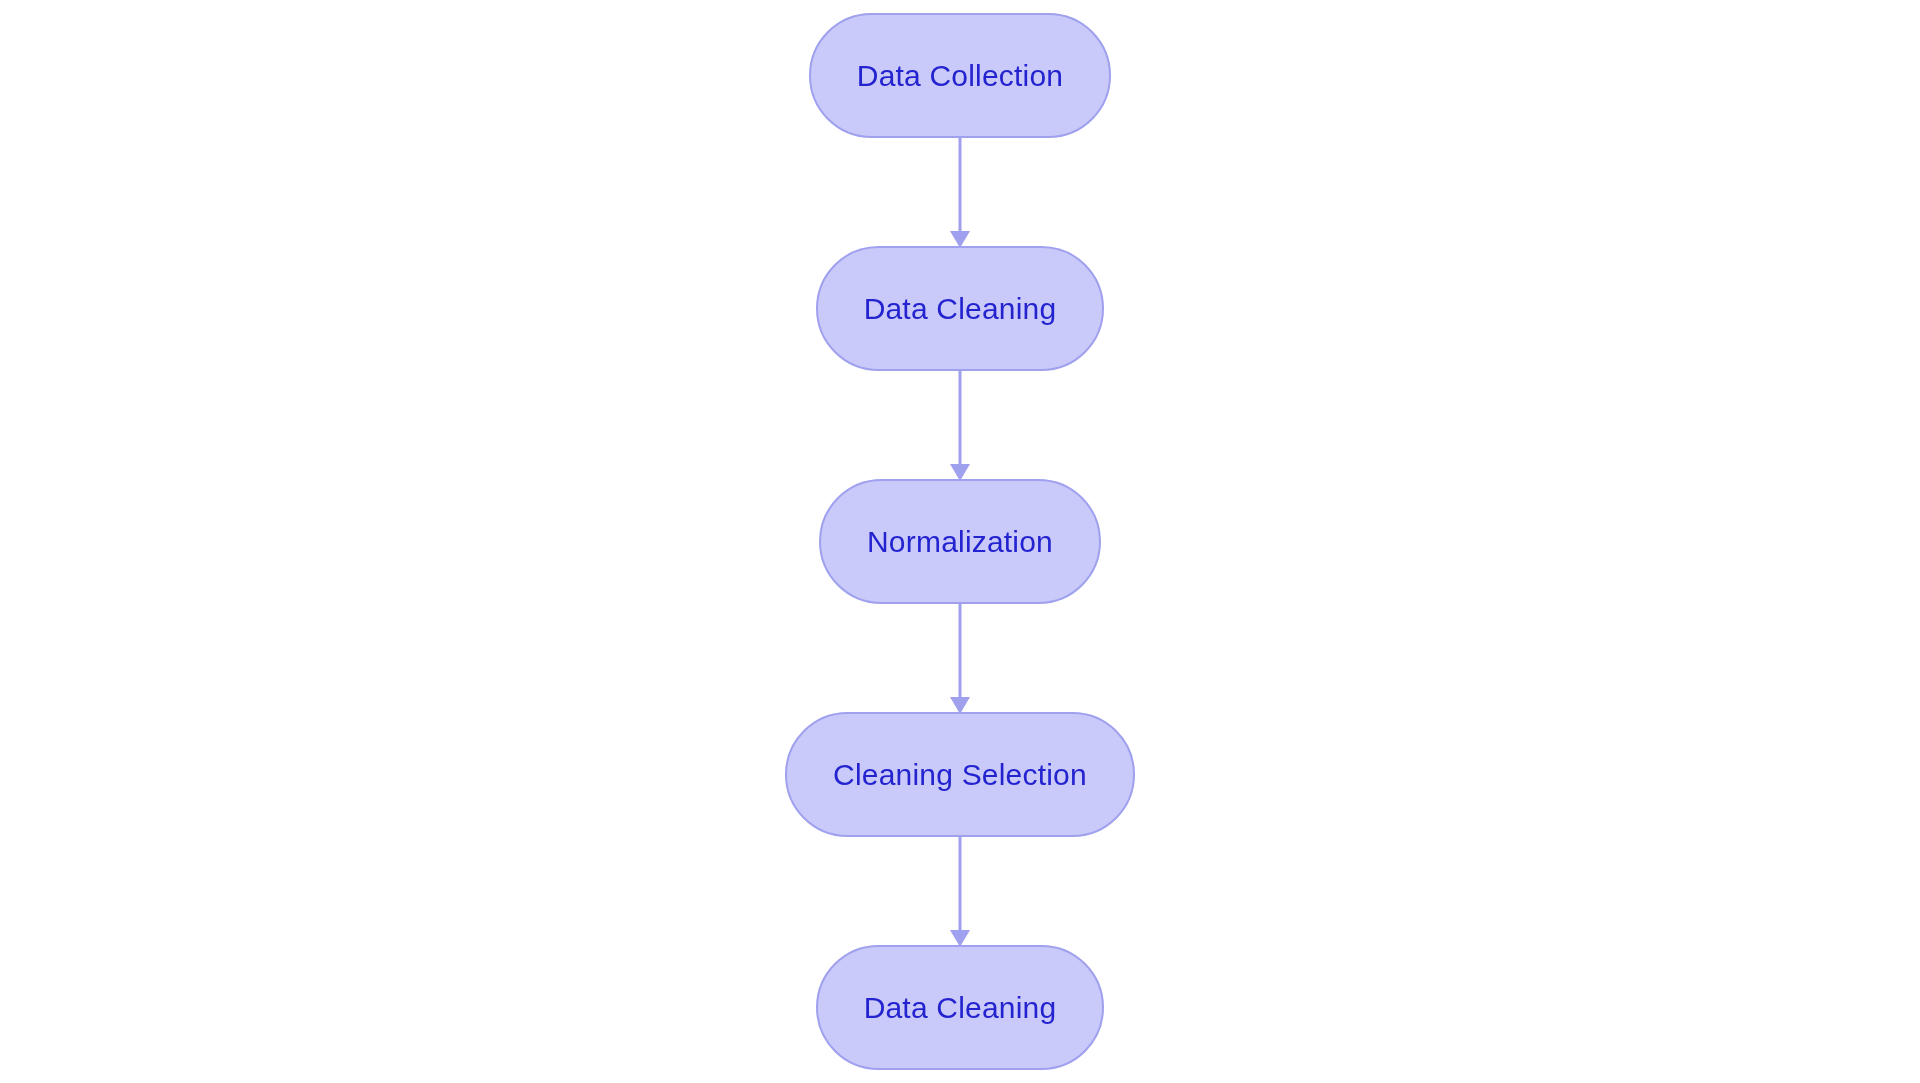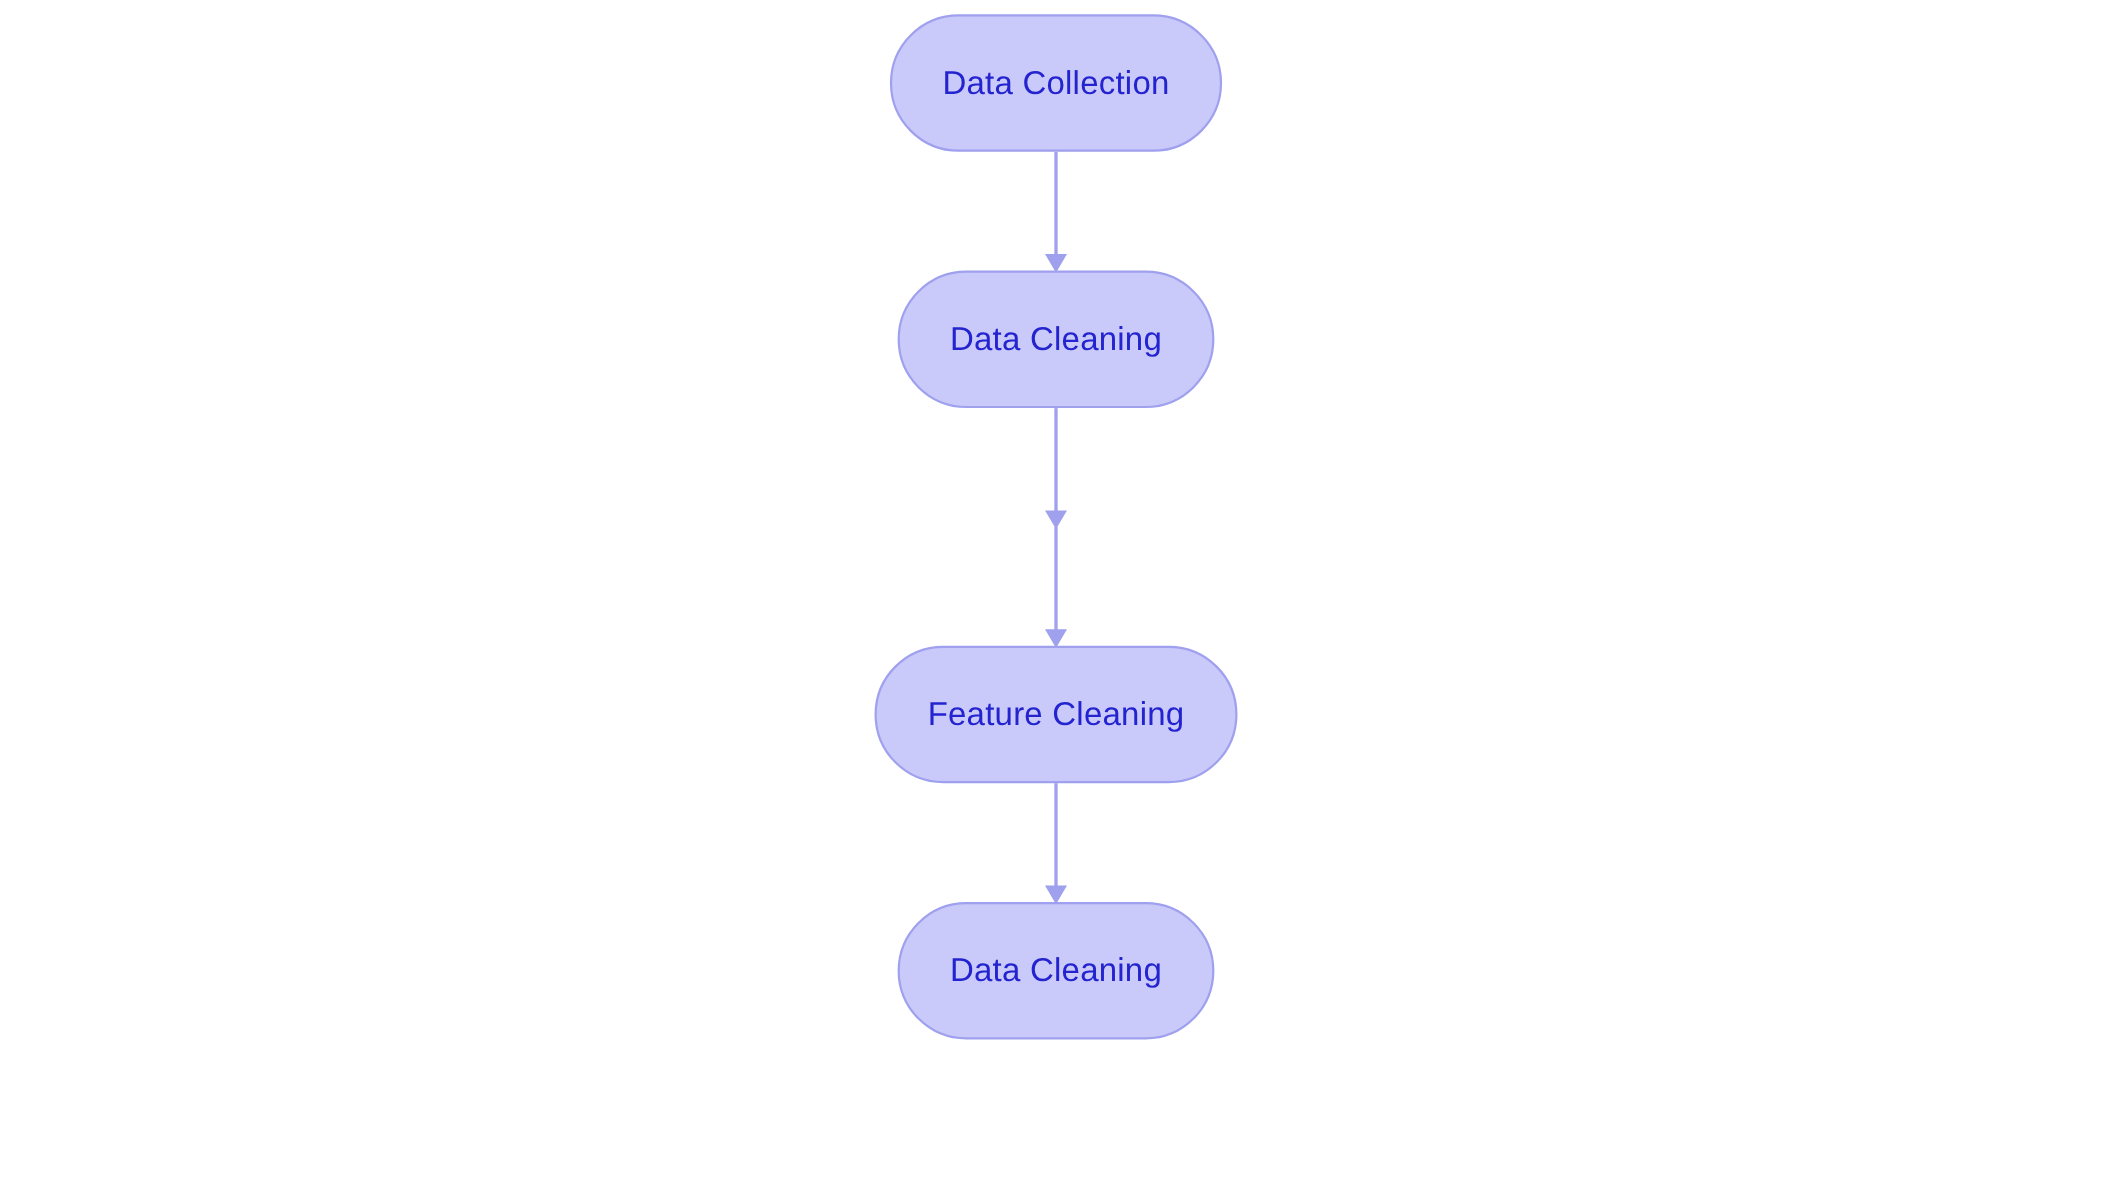--- a/index.html
+++ b/index.html
@@ -108,28 +108,31 @@
 
     <div class="flow-node">
       <span class="flow-node-label">Data Cleaning</span>
     </div>
 
     <div class="flow-connector">
       <span class="connector-line"></span>
       <span class="connector-arrowhead"></span>
     </div>
 
+    <div class="flow-node">
+      <span class="flow-node-label">Normalization</span>
+    </div>
 
     <div class="flow-connector">
       <span class="connector-line"></span>
       <span class="connector-arrowhead"></span>
     </div>
 
     <div class="flow-node">
-      <span class="flow-node-label">Feature Cleaning</span>
+      <span class="flow-node-label">Cleaning Selection</span>
     </div>
 
     <div class="flow-connector">
       <span class="connector-line"></span>
       <span class="connector-arrowhead"></span>
     </div>
 
     <div class="flow-node">
       <span class="flow-node-label">Data Cleaning</span>
     </div>

